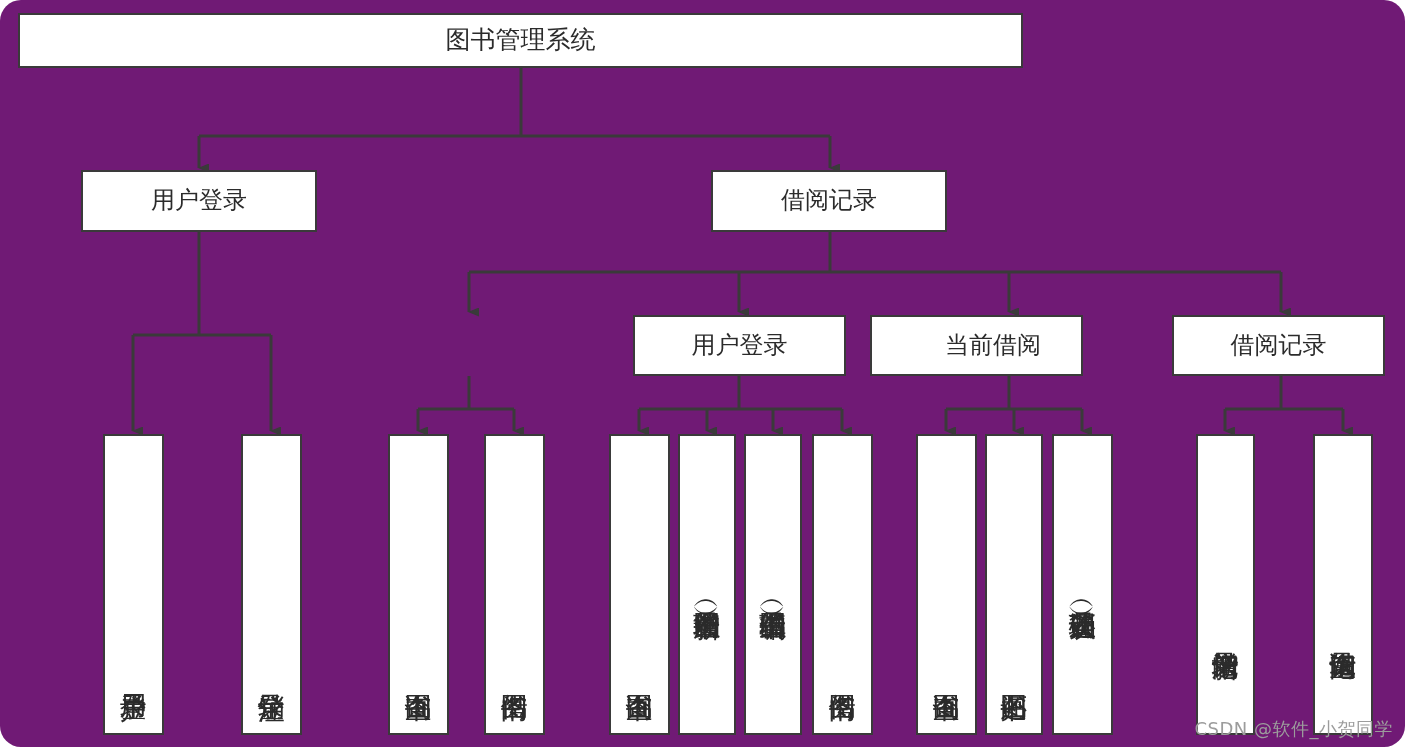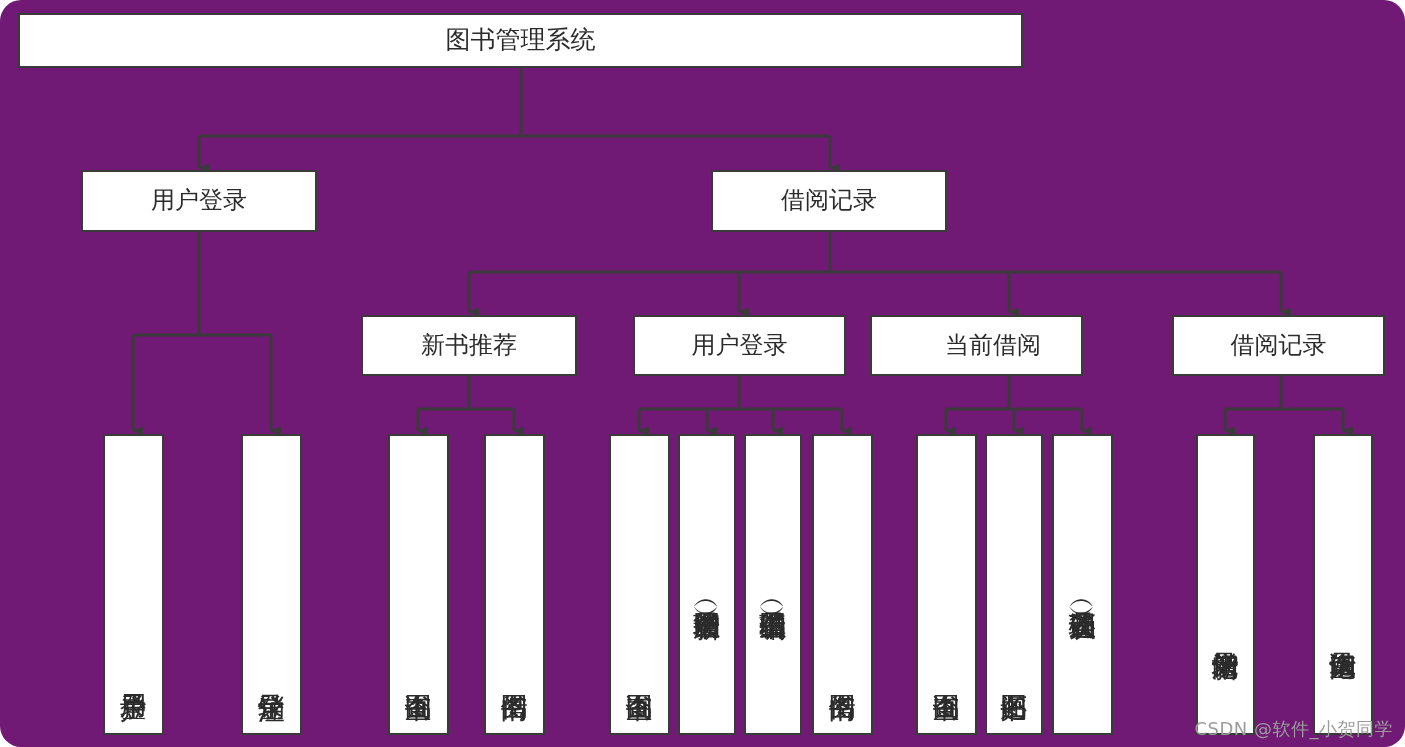--- a/index.html
+++ b/index.html
@@ -146,23 +146,20 @@
     <span class="node-label">图书管理系统</span>
   </div>
 
   <div class="node node-branch" style="left:81px; top:170px; width:236px; height:62px;">
     <span class="node-label">用户登录</span>
   </div>
   <div class="node node-branch" style="left:711px; top:170px; width:236px; height:62px;">
     <span class="node-label">借阅记录</span>
   </div>
 
-  <div class="node node-branch" style="left:361px; top:315px; width:216px; height:61px;">
-    <span class="node-label">新书推荐</span>
-  </div>
   <div class="node node-branch" style="left:633px; top:315px; width:213px; height:61px;">
     <span class="node-label">用户登录</span>
   </div>
   <div class="node node-branch" style="left:870px; top:315px; width:213px; height:61px;padding-left:33px;">
     <span class="node-label">当前借阅</span>
   </div>
   <div class="node node-branch" style="left:1172px; top:315px; width:213px; height:61px;">
     <span class="node-label">借阅记录</span>
   </div>
 

